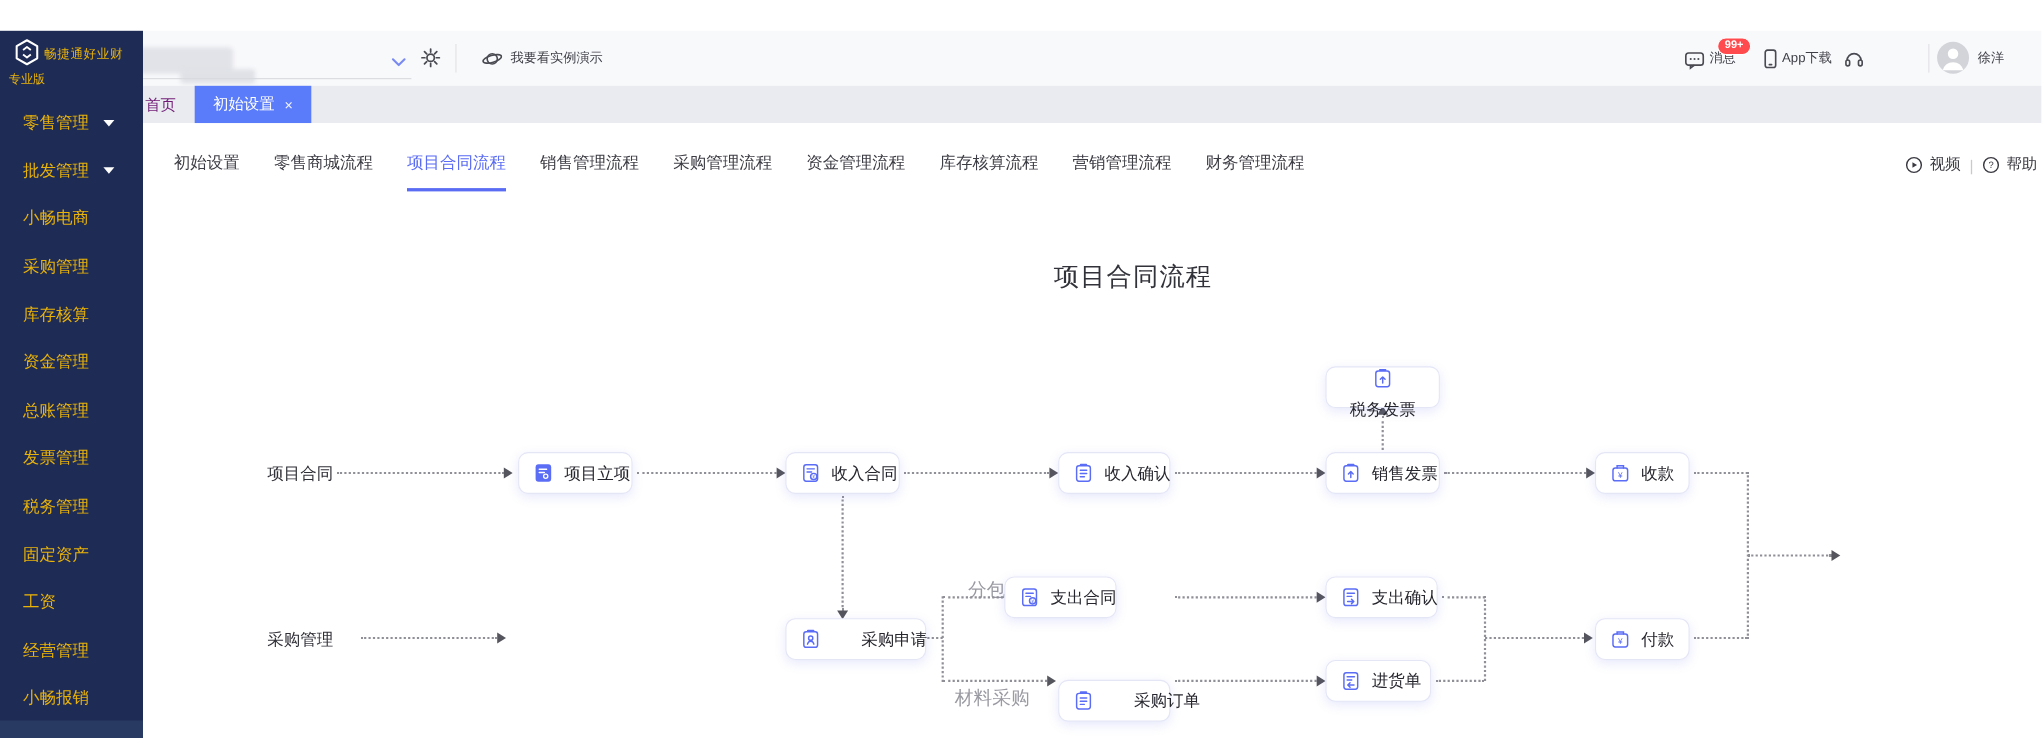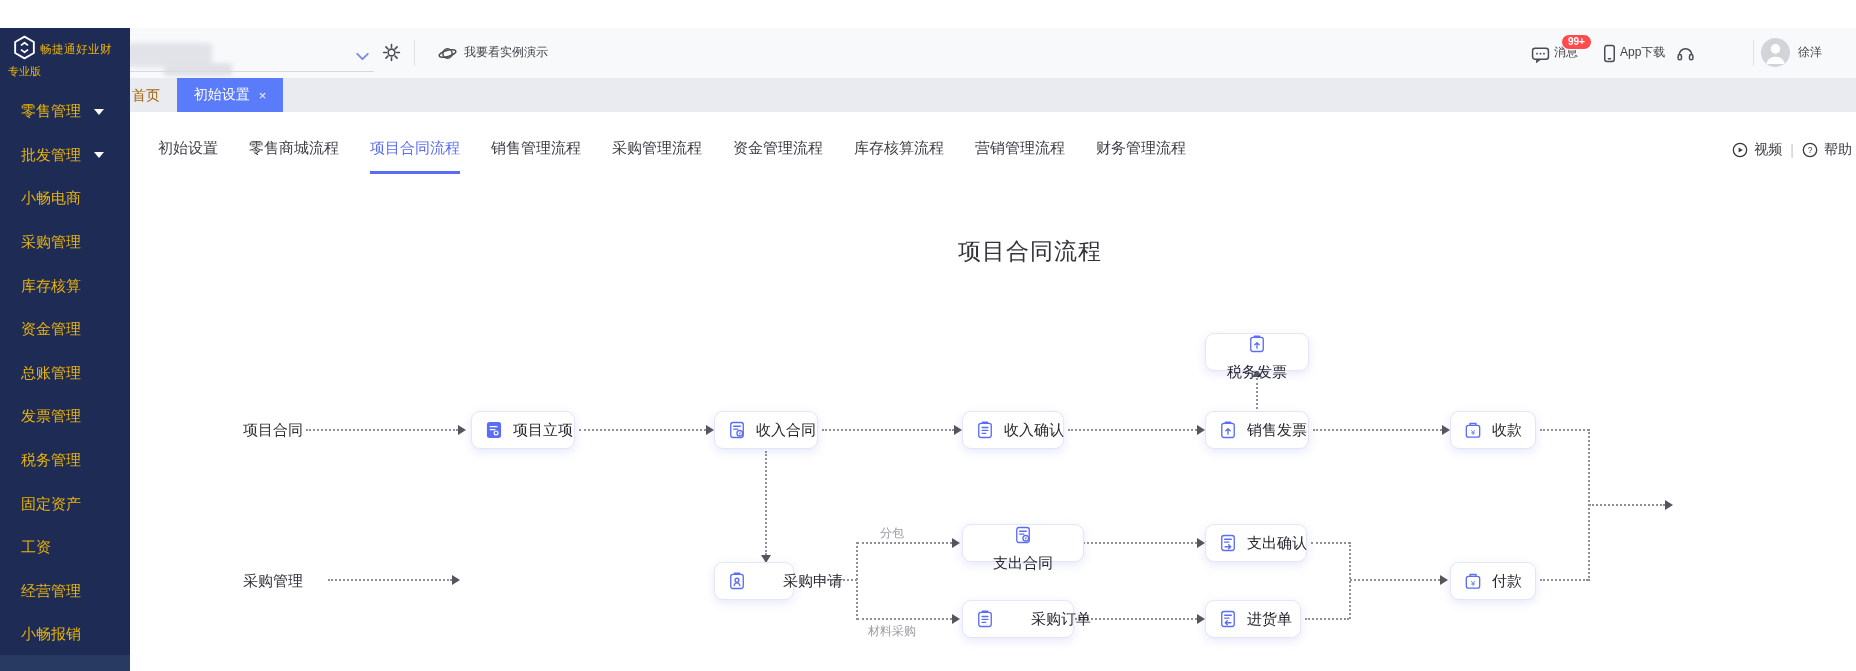--- a/index.html
+++ b/index.html
@@ -31,38 +31,38 @@
   .search-line { position:absolute; left:0; top:43px; width:262px; height:1px; background:#d8dade; }
   .hicon { position:absolute; width:19px; height:19px; }
   .htxt { position:absolute; top:16px; font-size:12px; color:#3f3f47; white-space:nowrap; cursor:pointer; }
   .hdr-divider { position:absolute; top:12px; width:1px; height:26px; background:#e2e2e6; }
   .badge { position:absolute; left:1449px; top:6px; background:#ff4b4e; color:#fff; font-size:10px; font-weight:bold;
            padding:1px 6px 2px; border-radius:9px; border:1.5px solid #fff; z-index:2; }
   .avatar { position:absolute; left:1649px; top:10px; width:29px; height:29px; border-radius:50%; background:#d2d4d9; overflow:hidden; cursor:pointer; }
 
   
   .tabrow { position:absolute; left:112px; top:78px; right:0; height:34px; background:#e9ebf0; }
-  .tab-home { position:absolute; left:10px; top:0; height:34px; line-height:34px; padding:0 10px; font-size:14px; color:#a16207; cursor:pointer; }
+  .tab-home { position:absolute; left:10px; top:0; height:34px; line-height:34px; padding:0 10px; font-size:14px; color:#701a75; cursor:pointer; }
   .tab-active { position:absolute; left:65px; top:0; height:34px; min-width:106px; background:#5b7cfa; color:#fff;
                 display:flex; align-items:center; justify-content:center; gap:9px; font-size:14px; padding:0 14px; cursor:pointer; }
   .tab-close { font-size:13px; opacity:.92; cursor:pointer; }
 
   
   .content { position:absolute; left:112px; top:112px; right:0; bottom:0; background:#fff; }
   .subnav-tabs { position:absolute; left:46px; top:27px; display:flex; gap:31px; }
   .subtab { font-size:15px; color:#3c3c44; padding-bottom:13px; border-bottom:3px solid transparent; cursor:pointer; white-space:nowrap; }
   .subtab.active { color:#5a6cf3; border-bottom-color:#5a6cf3; }
   .subnav-right { position:absolute; right:4px; top:29px; display:flex; align-items:center; gap:6px; font-size:14px; color:#3a3a42; }
   .subnav-right .sep { color:#c9c9cf; margin:0 2px; }
   .mini-ic { width:16px; height:16px; }
 
   .flow-title { position:absolute; left:808px; top:124px; width:220px; text-align:center; font-size:23px; font-weight:500; color:#32323a; letter-spacing:1px; }
 
   .lane-label { position:absolute; font-size:15px; font-weight:500; color:#2f2f37; white-space:nowrap; }
-  .branch-label { position:absolute; font-size:12px; color:#9a9aa2; white-space:nowrap; }
+  .branch-label { position:absolute; font-size:17px; color:#9a9aa2; white-space:nowrap; }
 
   .node { position:absolute; height:38px; background:#fff; border:1px solid #e4e6f6; border-radius:9px;
           box-shadow:0 3px 10px rgba(108,120,231,.17); display:flex; align-items:center; gap:9px;
           padding:0 12px; font-size:15px; color:#26262e; white-space:nowrap; cursor:pointer; }
   .nicon { width:20px; height:20px; flex:none; }
 
   
   .cl { position:absolute; height:0; border-top:2px dotted #8f8f97; }
   .cv { position:absolute; width:0; border-left:2px dotted #8f8f97; }
   .ar { position:absolute; width:0; height:0; border-top:5px solid transparent; border-bottom:5px solid transparent; border-left:8px solid #55555d; }
@@ -349,39 +349,39 @@
         <use href="#i-clipup"></use>
       </svg>
     <span>税务发票</span>
   </div>
   <div class="node" style="left:1338px; top:299px; width:86px;align-items:center;">
     <svg class="nicon" viewBox="0 0 24 24">
         <use href="#i-money"></use>
       </svg>
     <span>收款</span>
   </div>
-  <div class="node" style="left:850px; top:412px; width:122px;flex-direction:column;">
+  <div class="node" style="left:801px; top:412px; width:102px;">
     <svg class="nicon" viewBox="0 0 24 24">
         <use href="#i-contract"></use>
       </svg>
     <span>支出合同</span>
   </div>
   <div class="node" style="left:1093px; top:412px; width:102px;">
     <svg class="nicon" viewBox="0 0 24 24">
         <use href="#i-docright"></use>
       </svg>
     <span>支出确认</span>
   </div>
-  <div class="node" style="left:602px; top:450px; width:80px;gap:36px;">
+  <div class="node" style="left:602px; top:450px; width:128px;gap:36px;">
     <svg class="nicon" viewBox="0 0 24 24">
         <use href="#i-clipperson"></use>
       </svg>
     <span>采购申请</span>
   </div>
-  <div class="node" style="left:850px; top:488px; width:112px;gap:36px;">
+  <div class="node" style="left:850px; top:506px; width:102px;gap:36px;">
     <svg class="nicon" viewBox="0 0 24 24">
         <use href="#i-cliplist"></use>
       </svg>
     <span>采购订单</span>
   </div>
   <div class="node" style="left:1093px; top:488px; width:96px;">
     <svg class="nicon" viewBox="0 0 24 24">
         <use href="#i-docleft"></use>
       </svg>
     <span>进货单</span>

